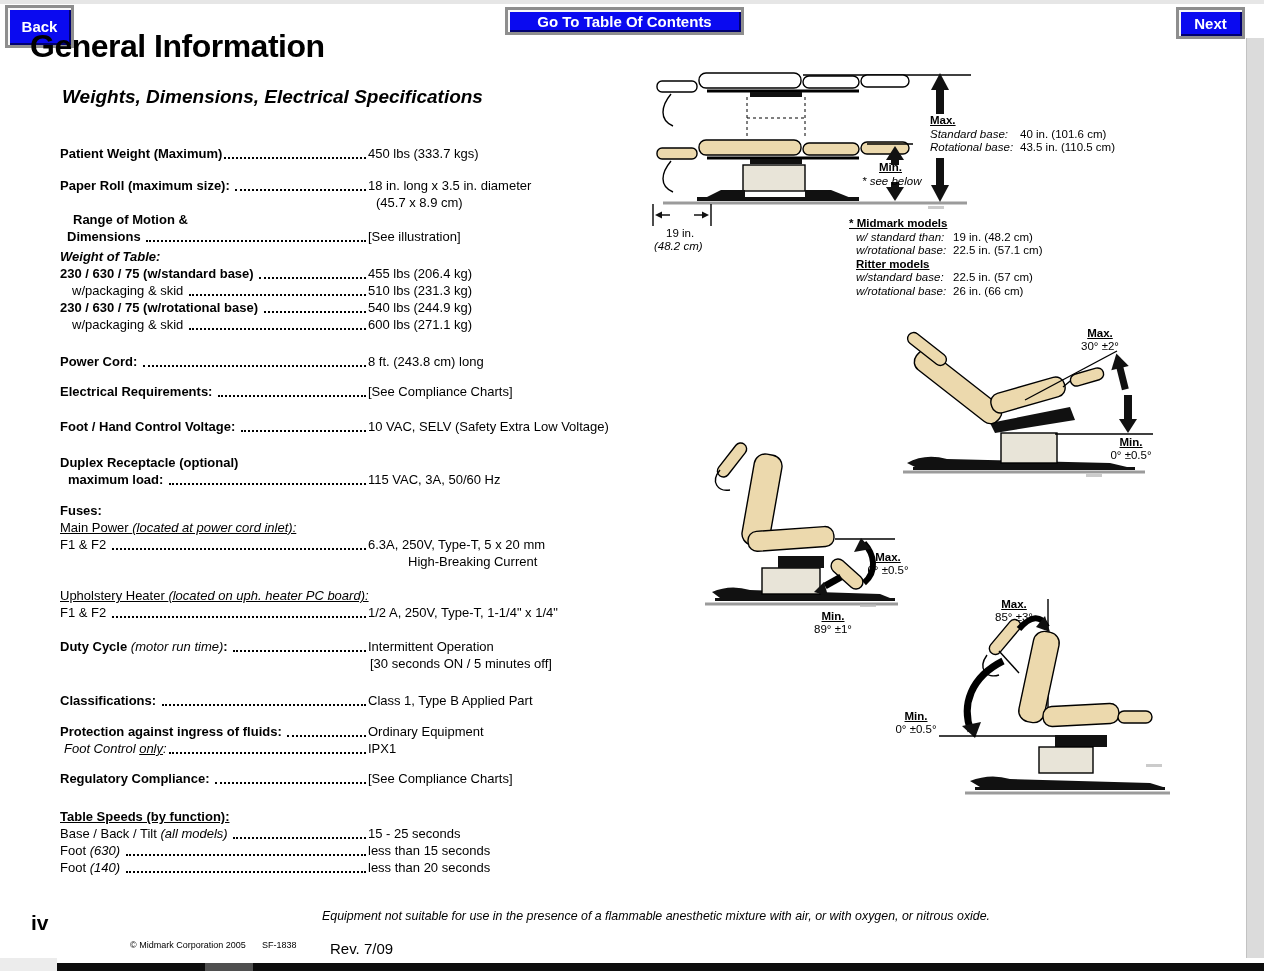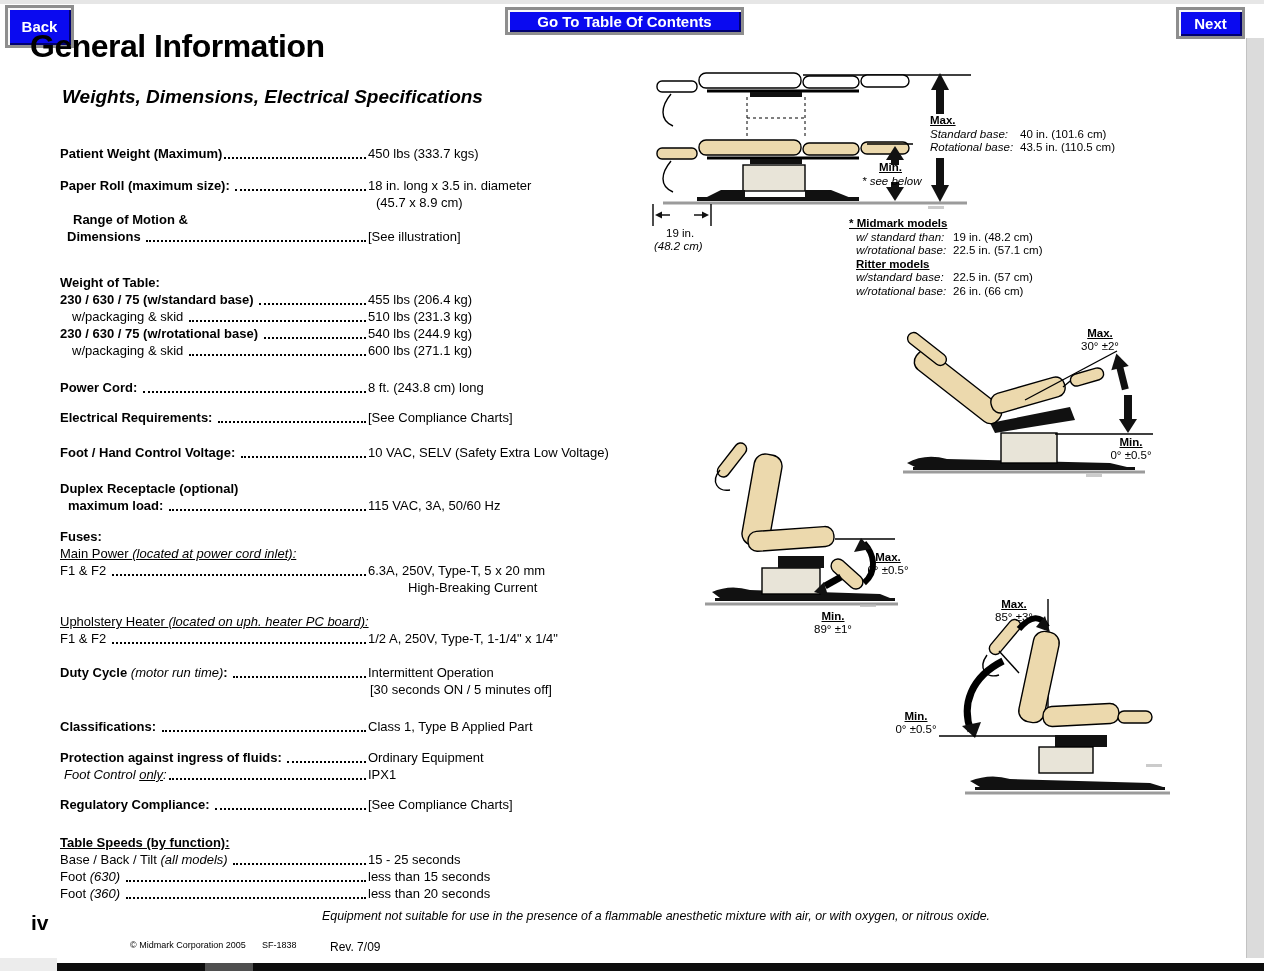--- a/index.html
+++ b/index.html
@@ -35,21 +35,21 @@
   .angle-label{position:absolute;width:64px;text-align:center;font-size:11.5px;line-height:13px;white-space:nowrap;}
   .angle-label .al-title{font-weight:bold;text-decoration:underline;}
   .ital{font-style:italic;}
   .diagram{position:absolute;}
   .fig-code{position:absolute;height:3px;width:16px;background:#b5b5b5;opacity:.7;}
 
   .footer-page-num{position:absolute;left:31px;top:911px;font-size:21px;font-weight:bold;}
   .footer-warning{position:absolute;left:322px;top:909px;font-size:12.4px;font-style:italic;}
   .footer-copy{position:absolute;left:130px;top:940px;font-size:9px;}
   .footer-doc{position:absolute;left:262px;top:940px;font-size:9px;}
-  .footer-rev{position:absolute;left:330px;top:940px;font-size:12px;}
+  .footer-rev{position:absolute;left:330px;top:940px;font-size:15px;}
 
   svg .ln{stroke:#000;stroke-width:1.4;fill:none;}
   svg .cushion{fill:#ecd9ad;stroke:#000;stroke-width:1.4;}
   svg .cushion-w{fill:#ffffff;stroke:#000;stroke-width:1.4;}
   svg .basebox{fill:#e8e4d8;stroke:#000;stroke-width:1.4;}
   svg .blk{fill:#111;}
   svg .dash{stroke:#000;stroke-width:1;stroke-dasharray:3,3;fill:none;}
   svg .thick{stroke:#000;stroke-width:3;fill:none;}
   svg .floor{stroke:#9b9b9b;stroke-width:3;fill:none;}
 </style>
@@ -92,21 +92,21 @@
           <span class="spec-label"><span style="font-weight: bold; margin-left: 13px;">Range of Motion &amp;</span></span>
         </span>
       </div>
       <div class="spec-row">
         <span class="label-wrap">
           <span class="spec-label" style="padding-left: 7px;"><span style="font-weight: bold;">Dimensions </span></span>
           <span class="leader"></span>
         </span>
         <span class="spec-value">[See illustration]</span>
       </div>
-      <div class="spec-row" style="margin-top: 29px;">
+      <div class="spec-row" style="margin-top: 3px; font-style: italic;">
         <span class="label-wrap">
           <span class="spec-label"><span style="font-weight: bold;">Weight of Table:</span></span>
         </span>
       </div>
       <div class="spec-row">
         <span class="label-wrap">
           <span class="spec-label"><span style="font-weight: bold;">230 / 630 / 75 (w/standard base) </span></span>
           <span class="leader"></span>
         </span>
         <span class="spec-value">455 lbs (206.4 kg)</span>
@@ -255,21 +255,21 @@
       </div>
       <div class="spec-row">
         <span class="label-wrap">
           <span class="spec-label"><span>Foot </span><span style="font-style: italic;">(630)</span><span> </span></span>
           <span class="leader"></span>
         </span>
         <span class="spec-value">less than 15 seconds</span>
       </div>
       <div class="spec-row">
         <span class="label-wrap">
-          <span class="spec-label"><span>Foot </span><span style="font-style: italic;">(360)</span><span> </span></span>
+          <span class="spec-label"><span>Foot </span><span style="font-style: italic;">(140)</span><span> </span></span>
           <span class="leader"></span>
         </span>
         <span class="spec-value">less than 20 seconds</span>
       </div>
     </div>
 
   <svg class="diagram" style="left:655px;top:68px;" width="320" height="150" viewBox="0 0 320 150">
     <line class="ln" x1="148" y1="7" x2="316" y2="7"></line>
 
     <rect class="cushion-w" x="2" y="13" width="40" height="11" rx="5"></rect>

